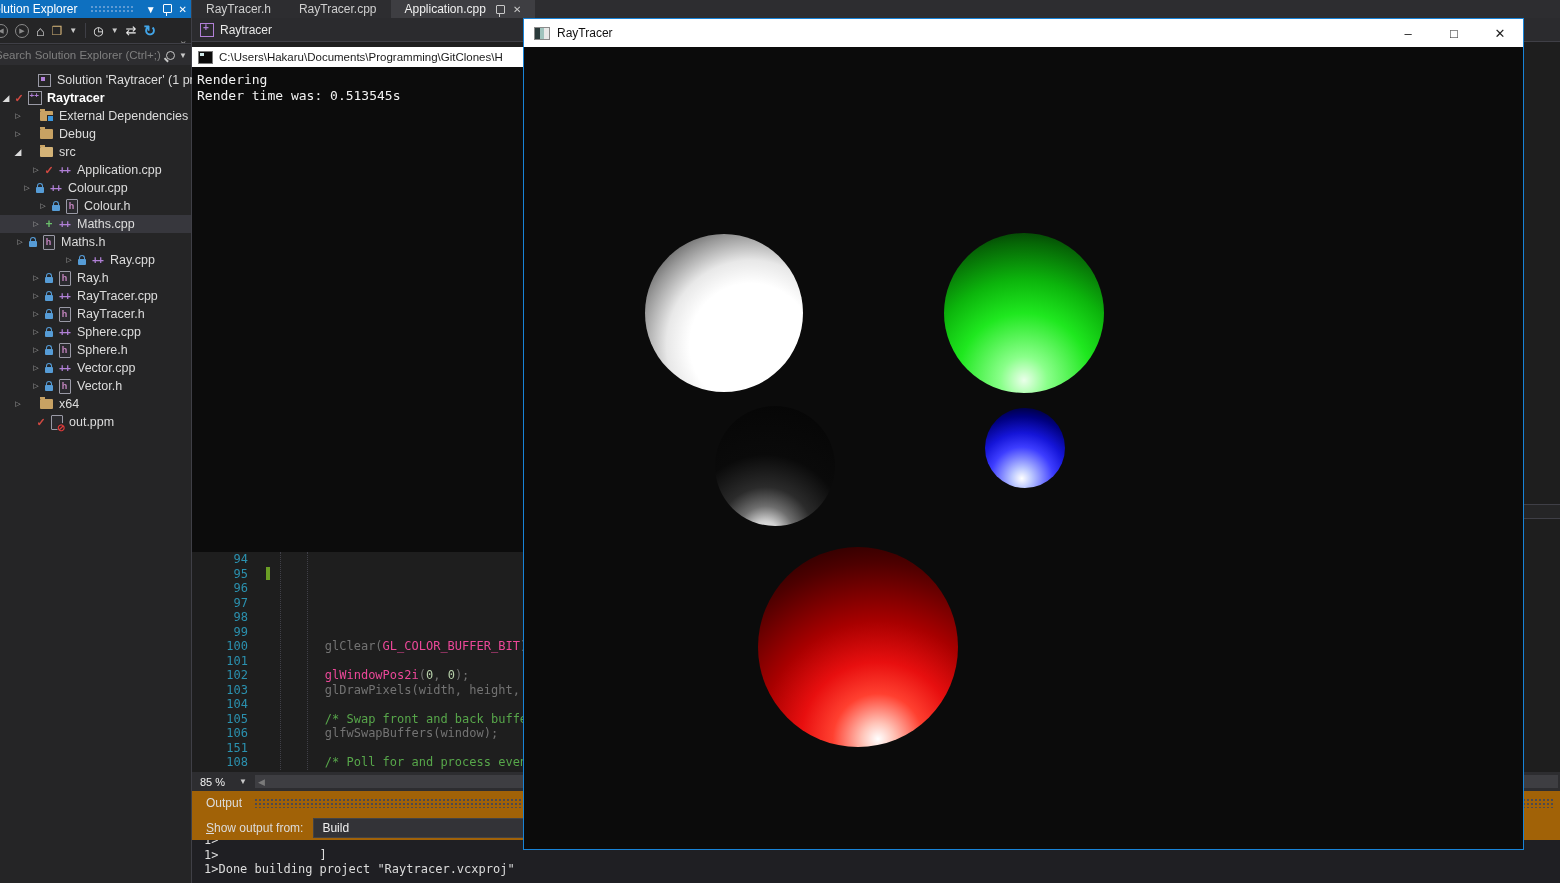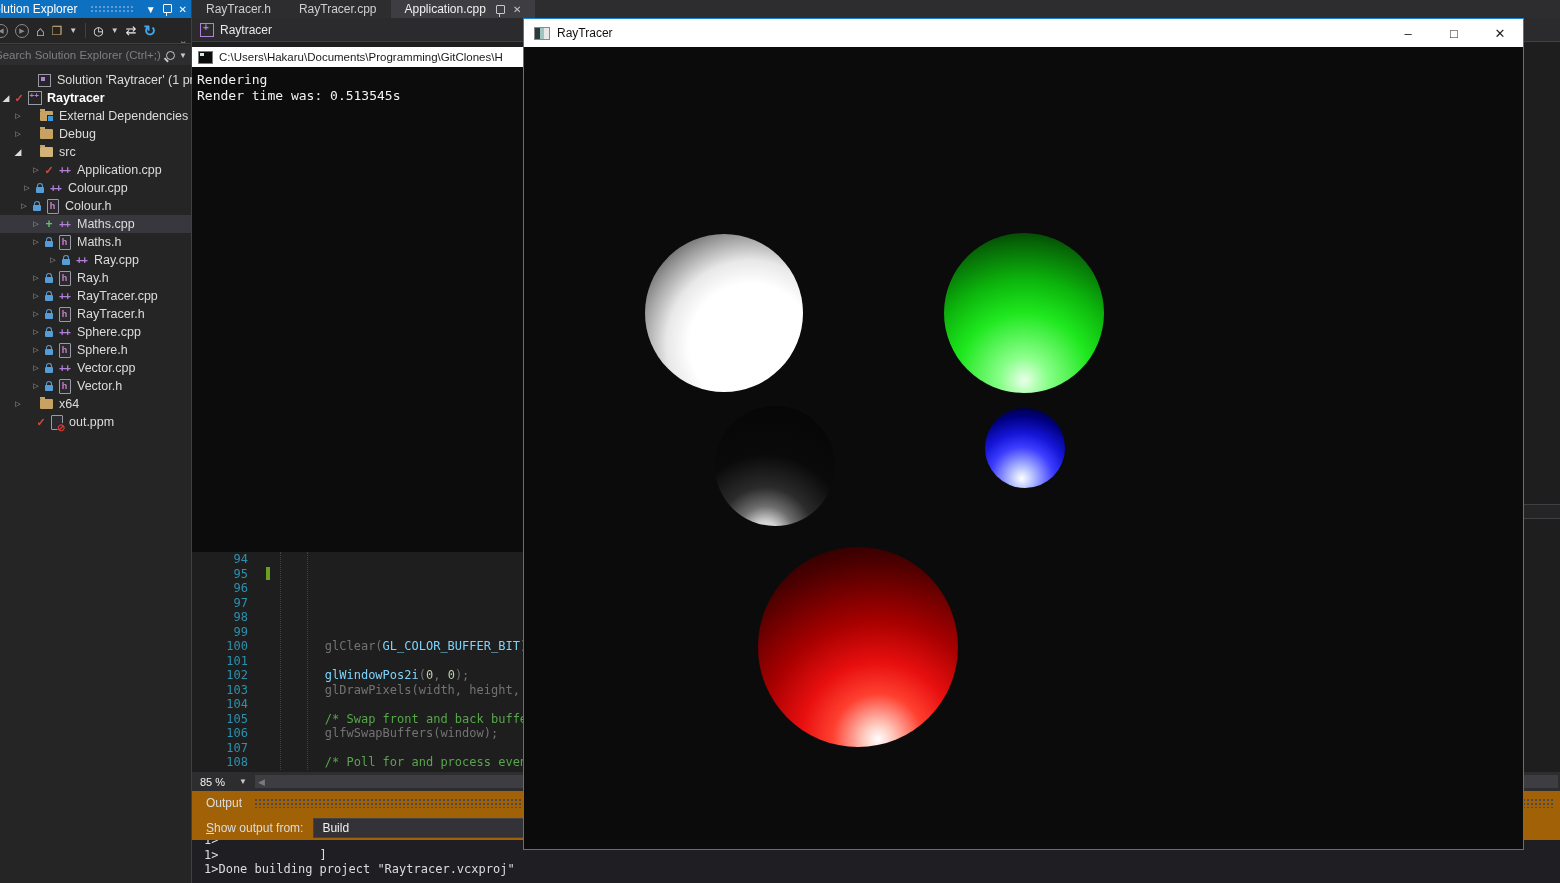--- a/index.html
+++ b/index.html
@@ -20,21 +20,21 @@
 
   .codepane{position:absolute;left:192px;top:42px;width:1368px;height:730px;background:#1E1E1E;}
   .hsplit{position:absolute;left:192px;top:504px;width:1368px;height:13px;background:#252526;
           border-top:1px solid #3F3F46;border-bottom:1px solid #3F3F46;}
   .codelines{position:absolute;left:0;top:510px;width:800px;}
   .cl{display:flex;height:14.5px;align-items:center;white-space:pre;}
   .cl .ln{width:56px;text-align:right;padding-right:10px;color:#2B91AF;
           font:12px "DejaVu Sans Mono",monospace;flex:none;}
   .cl .chbar{position:absolute;left:74px;width:4px;height:13px;background:#6B9E25;}
   .cl pre{margin:0;padding-left:9px;font:12px "DejaVu Sans Mono",monospace;}
-  .tok-d{color:#737373}.tok-m{color:#7dd3fc}.tok-c{color:#57A64A}.tok-n{color:#B5CEA8}
+  .tok-d{color:#737373}.tok-m{color:#ec4899}.tok-c{color:#57A64A}.tok-n{color:#B5CEA8}
   .indent-guide{position:absolute;top:510px;height:218px;border-left:1px dotted #404048;width:0;}
 
   .zoomrow{position:absolute;left:192px;top:772px;width:1368px;height:19px;background:#2D2D30;display:flex;align-items:center;}
   .zoombox{height:19px;display:flex;align-items:center;padding:0 8px;font-size:11px;color:#F1F1F1;background:#2D2D30;cursor:pointer;}
   .zoombox .caret{margin-left:14px;}
   .hscroll{flex:1;height:13px;background:#3E3E42;margin-right:2px;position:relative;display:flex;align-items:center;}
   .hscroll .arr{color:#7A7A7A;font-size:9px;padding-left:3px;}
 
   
   .output{position:absolute;left:192px;top:791px;width:1368px;height:92px;background:#a16207;}
@@ -164,21 +164,21 @@
         <div class="cl"><span class="ln">97</span><pre></pre></div>
         <div class="cl"><span class="ln">98</span><pre></pre></div>
         <div class="cl"><span class="ln">99</span><pre></pre></div>
         <div class="cl"><span class="ln">100</span><pre><span class="tok-d">        glClear(</span><span class="tok-m">GL_COLOR_BUFFER_BIT</span><span class="tok-d">);</span></pre></div>
         <div class="cl"><span class="ln">101</span><pre></pre></div>
         <div class="cl"><span class="ln">102</span><pre><span class="tok-m">        glWindowPos2i</span><span class="tok-d">(</span><span class="tok-n">0</span><span class="tok-d">, </span><span class="tok-n">0</span><span class="tok-d">);</span></pre></div>
         <div class="cl"><span class="ln">103</span><pre><span class="tok-d">        glDrawPixels(width, height, </span><span class="tok-m">GL_R</span></pre></div>
         <div class="cl"><span class="ln">104</span><pre></pre></div>
         <div class="cl"><span class="ln">105</span><pre><span class="tok-c">        /* Swap front and back buffers *</span></pre></div>
         <div class="cl"><span class="ln">106</span><pre><span class="tok-d">        glfwSwapBuffers(window);</span></pre></div>
-        <div class="cl"><span class="ln">107</span><pre></pre></div>
+        <div class="cl"><span class="ln">151</span><pre></pre></div>
         <div class="cl"><span class="ln">108</span><pre><span class="tok-c">        /* Poll for and process events *</span></pre></div>
       </div>
   </div>
 
   <div class="hsplit"></div>
 
   <div class="zoomrow">
     <div class="zoombox">
       <span>85 %</span>
       <span class="caret">▼</span>
@@ -320,51 +320,51 @@
         <div class="trow" style="padding-left: 21px;">
           <span class="exp">▷</span>
           <span class="st">
             <span class="icn-lock"></span>
           </span>
           <span class="fico">
             <span class="icn-cpp"></span>
           </span>
           <span class="lbl">Colour.cpp</span>
         </div>
-        <div class="trow" style="padding-left: 18px;">
+        <div class="trow" style="padding-left: 37px;">
           <span class="exp">▷</span>
           <span class="st">
             <span class="icn-lock"></span>
           </span>
           <span class="fico">
             <span class="icn-doc h"></span>
           </span>
           <span class="lbl">Colour.h</span>
         </div>
         <div class="trow sel" style="padding-left: 30px;">
           <span class="exp">▷</span>
           <span class="st">
             <span class="g-plus">+</span>
           </span>
           <span class="fico">
             <span class="icn-cpp"></span>
           </span>
           <span class="lbl">Maths.cpp</span>
         </div>
-        <div class="trow" style="padding-left: 30px;">
+        <div class="trow" style="padding-left: 14px;">
           <span class="exp">▷</span>
           <span class="st">
             <span class="icn-lock"></span>
           </span>
           <span class="fico">
             <span class="icn-doc h"></span>
           </span>
           <span class="lbl">Maths.h</span>
         </div>
-        <div class="trow" style="padding-left: 47px;">
+        <div class="trow" style="padding-left: 47px; margin-left: 16px;">
           <span class="exp">▷</span>
           <span class="st">
             <span class="icn-lock"></span>
           </span>
           <span class="fico">
             <span class="icn-cpp"></span>
           </span>
           <span class="lbl">Ray.cpp</span>
         </div>
         <div class="trow" style="padding-left: 30px;">

